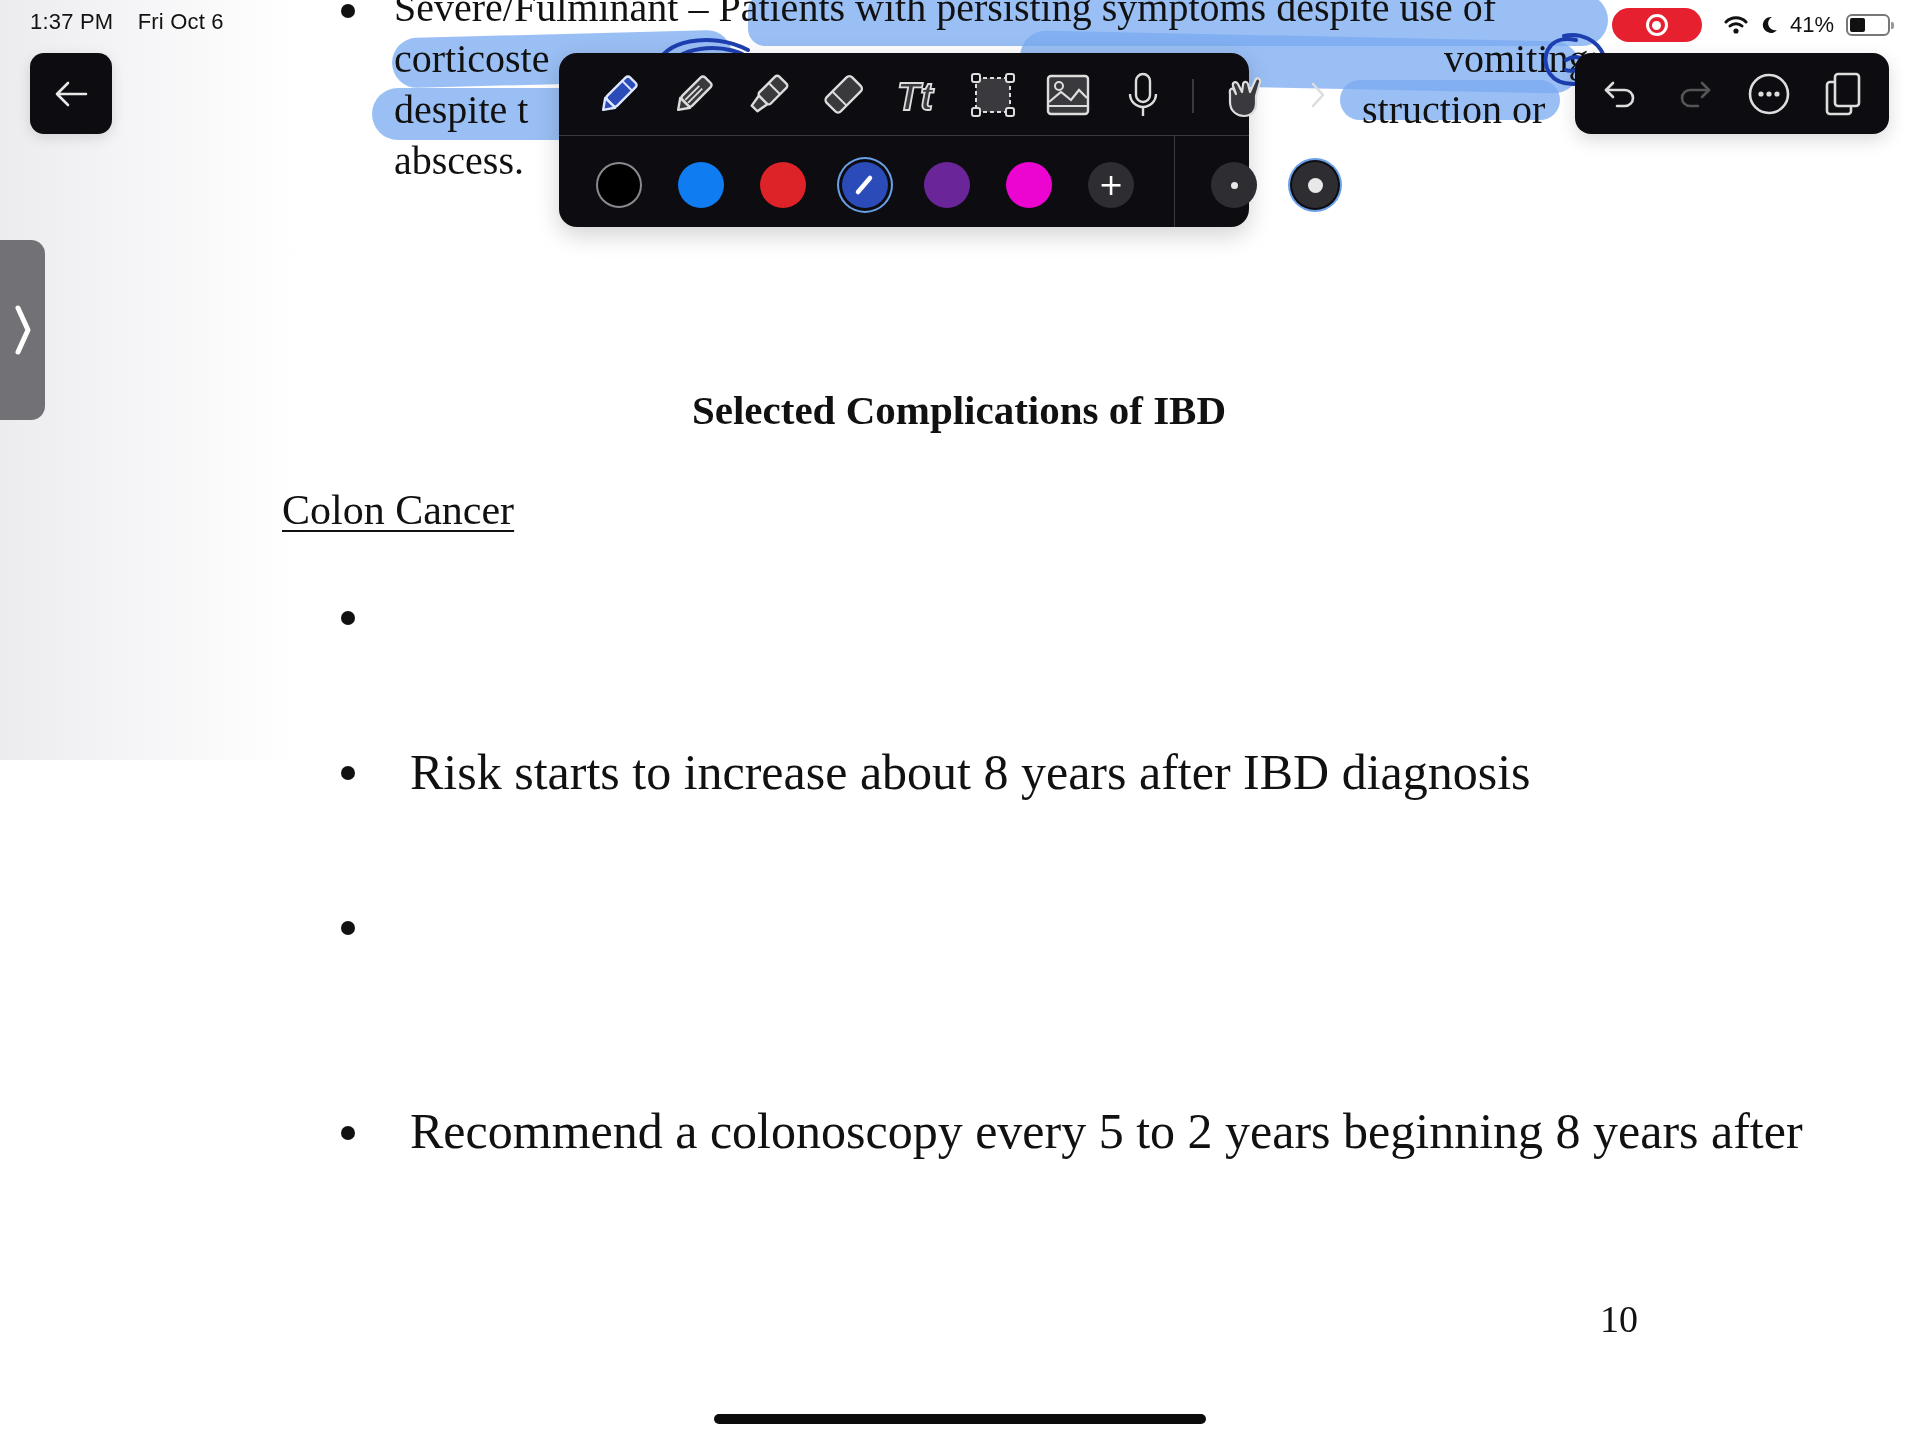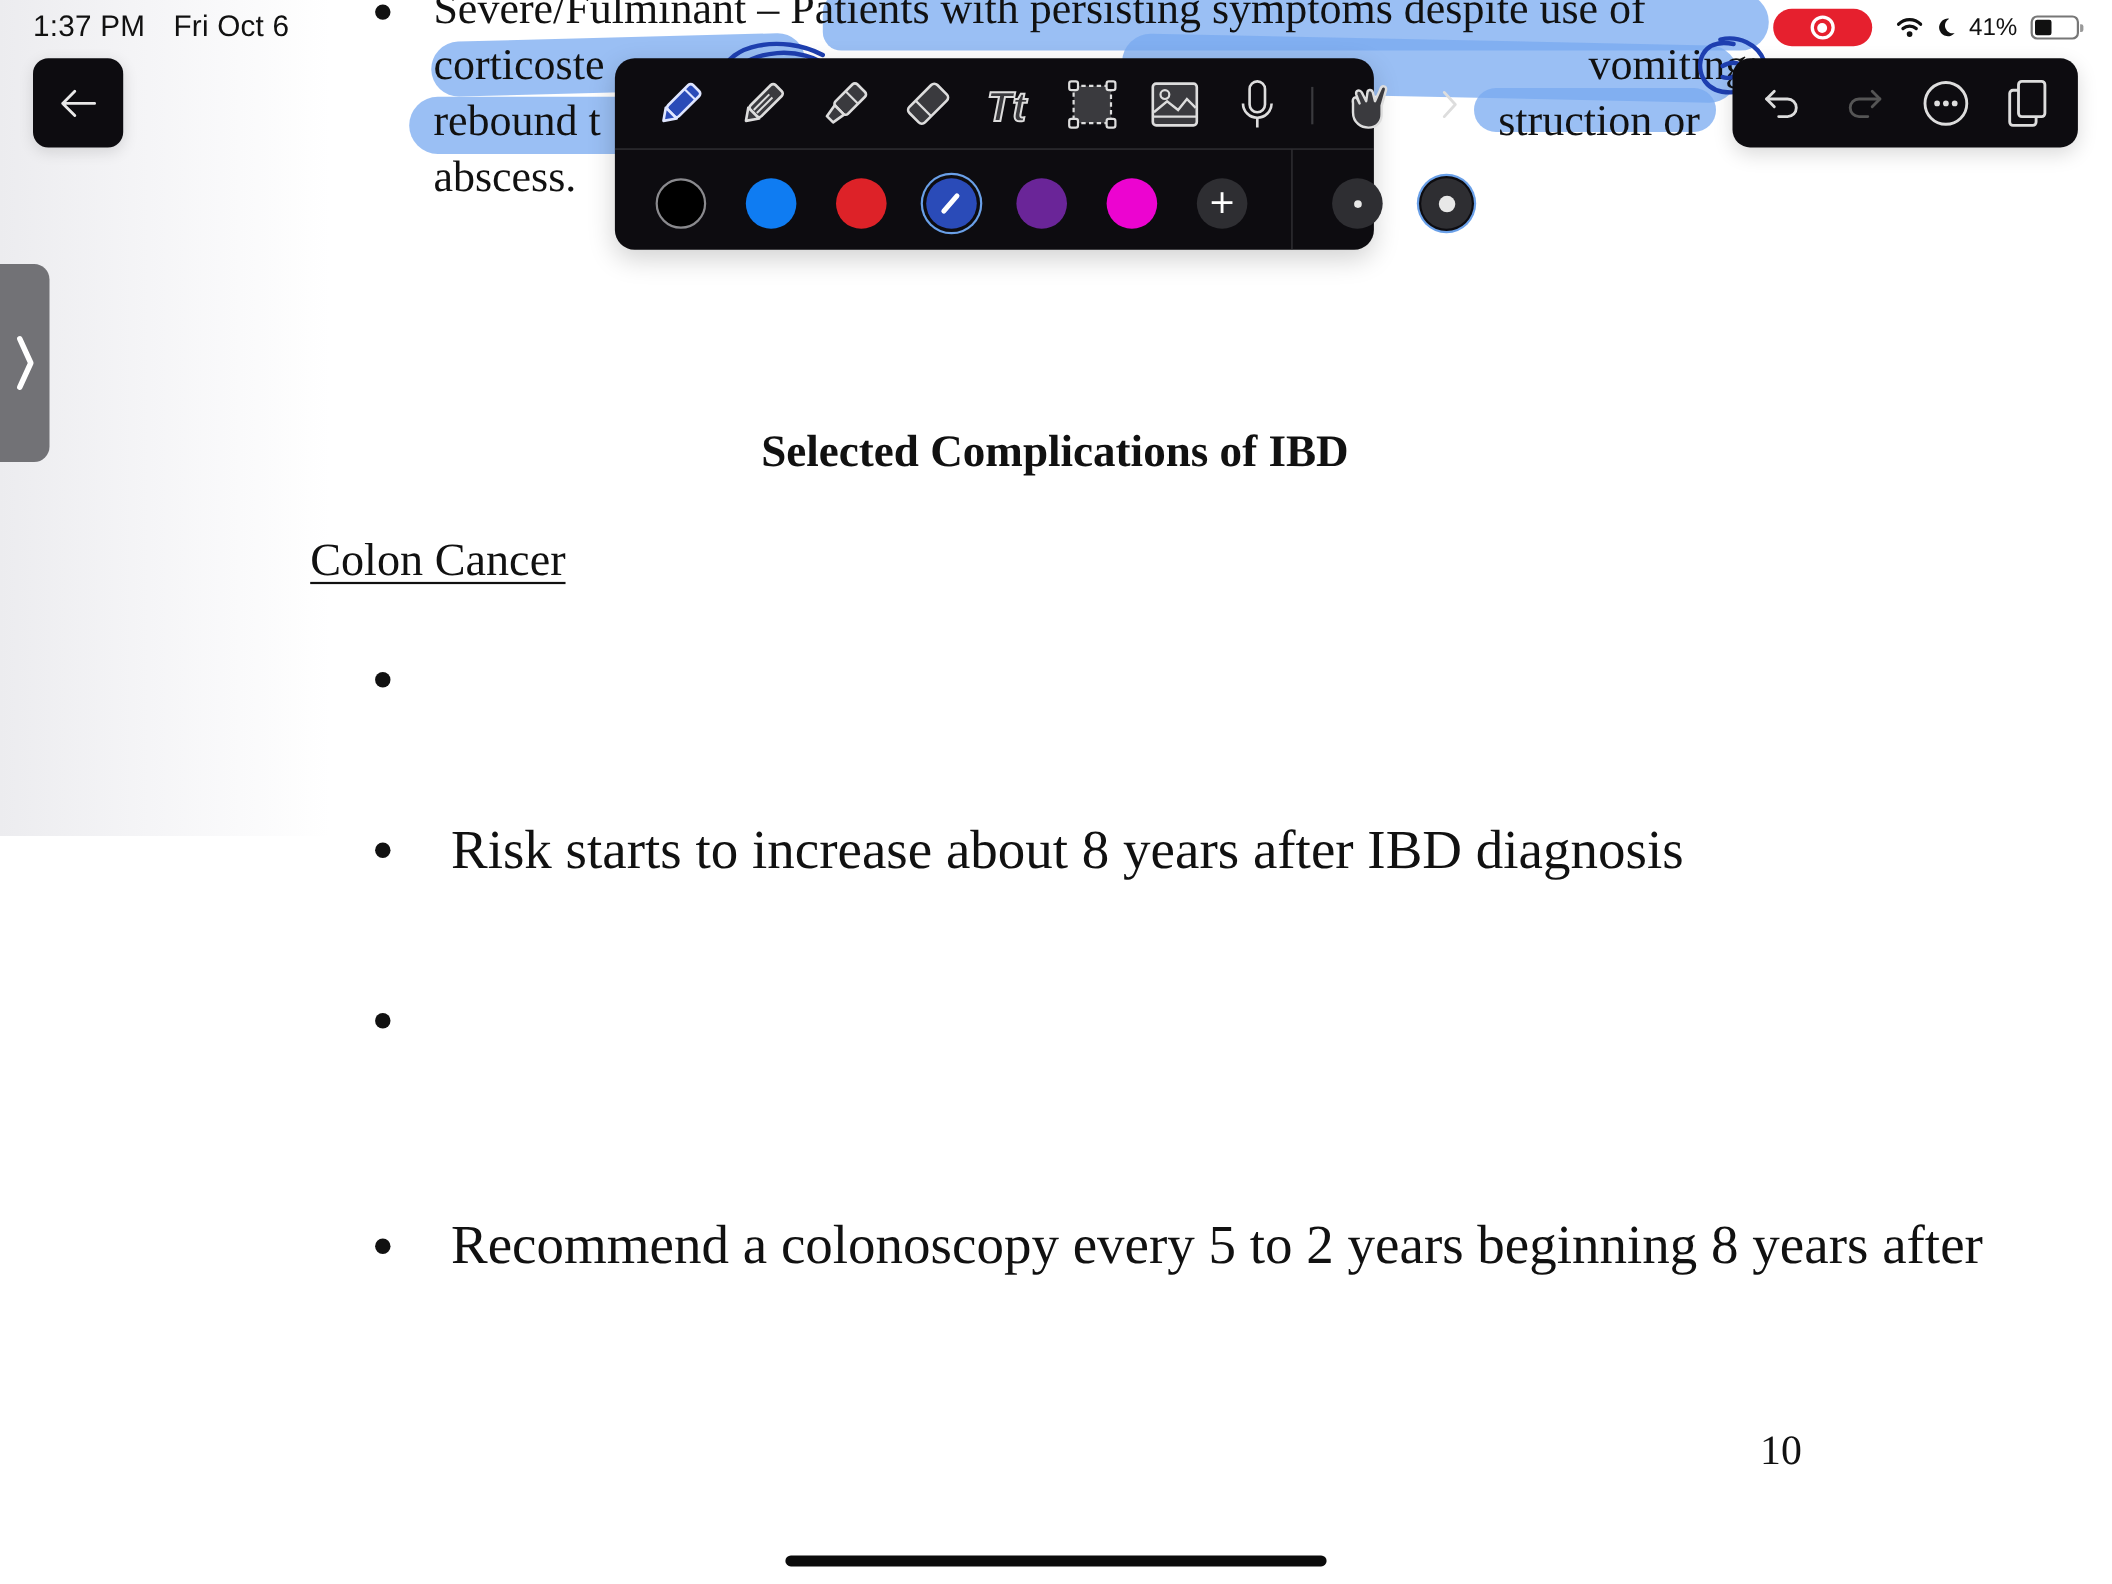--- a/index.html
+++ b/index.html
@@ -23,21 +23,21 @@
 
   .highlight { position: absolute; background: rgba(120, 170, 240, 0.75); border-radius: 30px; }
 
   .title { position: absolute; left: 0; width: 1918px; top: 386px; text-align: center; font-family: "Liberation Serif", serif; font-weight: bold; font-size: 41px; color: #111; }
   .subhead { position: absolute; left: 282px; top: 485px; font-size: 42px; text-decoration: underline; text-underline-offset: 6px; text-decoration-thickness: 2px; text-align: center; }
 
   .bullet-text { position: absolute; left: 410px; font-size: 50px; line-height: 50px; white-space: nowrap; }
   .page-num { position: absolute; left: 1600px; top: 1294px; font-size: 38px; }
 
   
-  .status-left { position: absolute; left: 30px; top: 9px; font-family: "Liberation Sans", sans-serif; font-size: 27px; color: #111; letter-spacing: 0.2px; }
+  .status-left { position: absolute; left: 30px; top: 9px; font-family: "Liberation Sans", sans-serif; font-size: 22px; color: #111; letter-spacing: 0.2px; }
   .status-left span + span { margin-left: 18px; }
   .status-right { position: absolute; right: 30px; top: 8px; display: flex; align-items: center; gap: 12px; font-family: "Liberation Sans", sans-serif; font-size: 22px; color: #111; }
   .rec-pill { width: 90px; height: 34px; border-radius: 17px; background: #e6202e; display: flex; align-items: center; justify-content: center; margin-right: 10px; }
   .rec-dot { width: 22px; height: 22px; border-radius: 50%; border: 3px solid #fff; display: flex; align-items: center; justify-content: center; }
   .rec-dot::after { content: ""; width: 9px; height: 9px; background: #fff; border-radius: 50%; }
   .battery { width: 44px; height: 22px; border: 2px solid #777; border-radius: 6px; position: relative; padding: 2px; }
   .battery-fill { height: 100%; background: #111; border-radius: 2px; }
   .battery::after { content: ""; position: absolute; right: -6px; top: 6px; width: 3px; height: 7px; background: #999; border-radius: 0 2px 2px 0; }
 
   
@@ -75,21 +75,21 @@
   <div class="highlight" style="left:1340px; top:80px; width:220px; height:40px;"></div>
 
   <div class="bullet-dot" style="left:341px; top:4px;"></div>
   <div class="doc-text top-para">
     <div class="line">Severe/Fulminant – Patients with persisting symptoms despite use of</div>
     <div class="line">
       <span>corticoste</span>
       <span style="position:absolute; left:1050px;">vomiting;</span>
     </div>
     <div class="line">
-      <span>rebound t</span>
+      <span>despite t</span>
       <span style="position:absolute; left:968px;">struction or</span>
     </div>
     <div class="line">abscess.</div>
   </div>
 
   <svg style="position:absolute; left:650px; top:28px;" width="110" height="40" viewBox="0 0 110 40">
     <path d="M8 38 C 10 14, 60 2, 98 22 M 18 38 C 30 18, 80 12, 104 34" stroke="#1e3fb0" stroke-width="4" fill="none" stroke-linecap="round"></path>
   </svg>
   <svg style="position:absolute; left:1536px; top:30px;" width="70" height="60" viewBox="0 0 70 60">
     <path d="M40 10 C 10 4, 4 30, 14 44 C 24 58, 50 56, 60 46" stroke="#1e3fb0" stroke-width="4" fill="none" stroke-linecap="round"></path>

